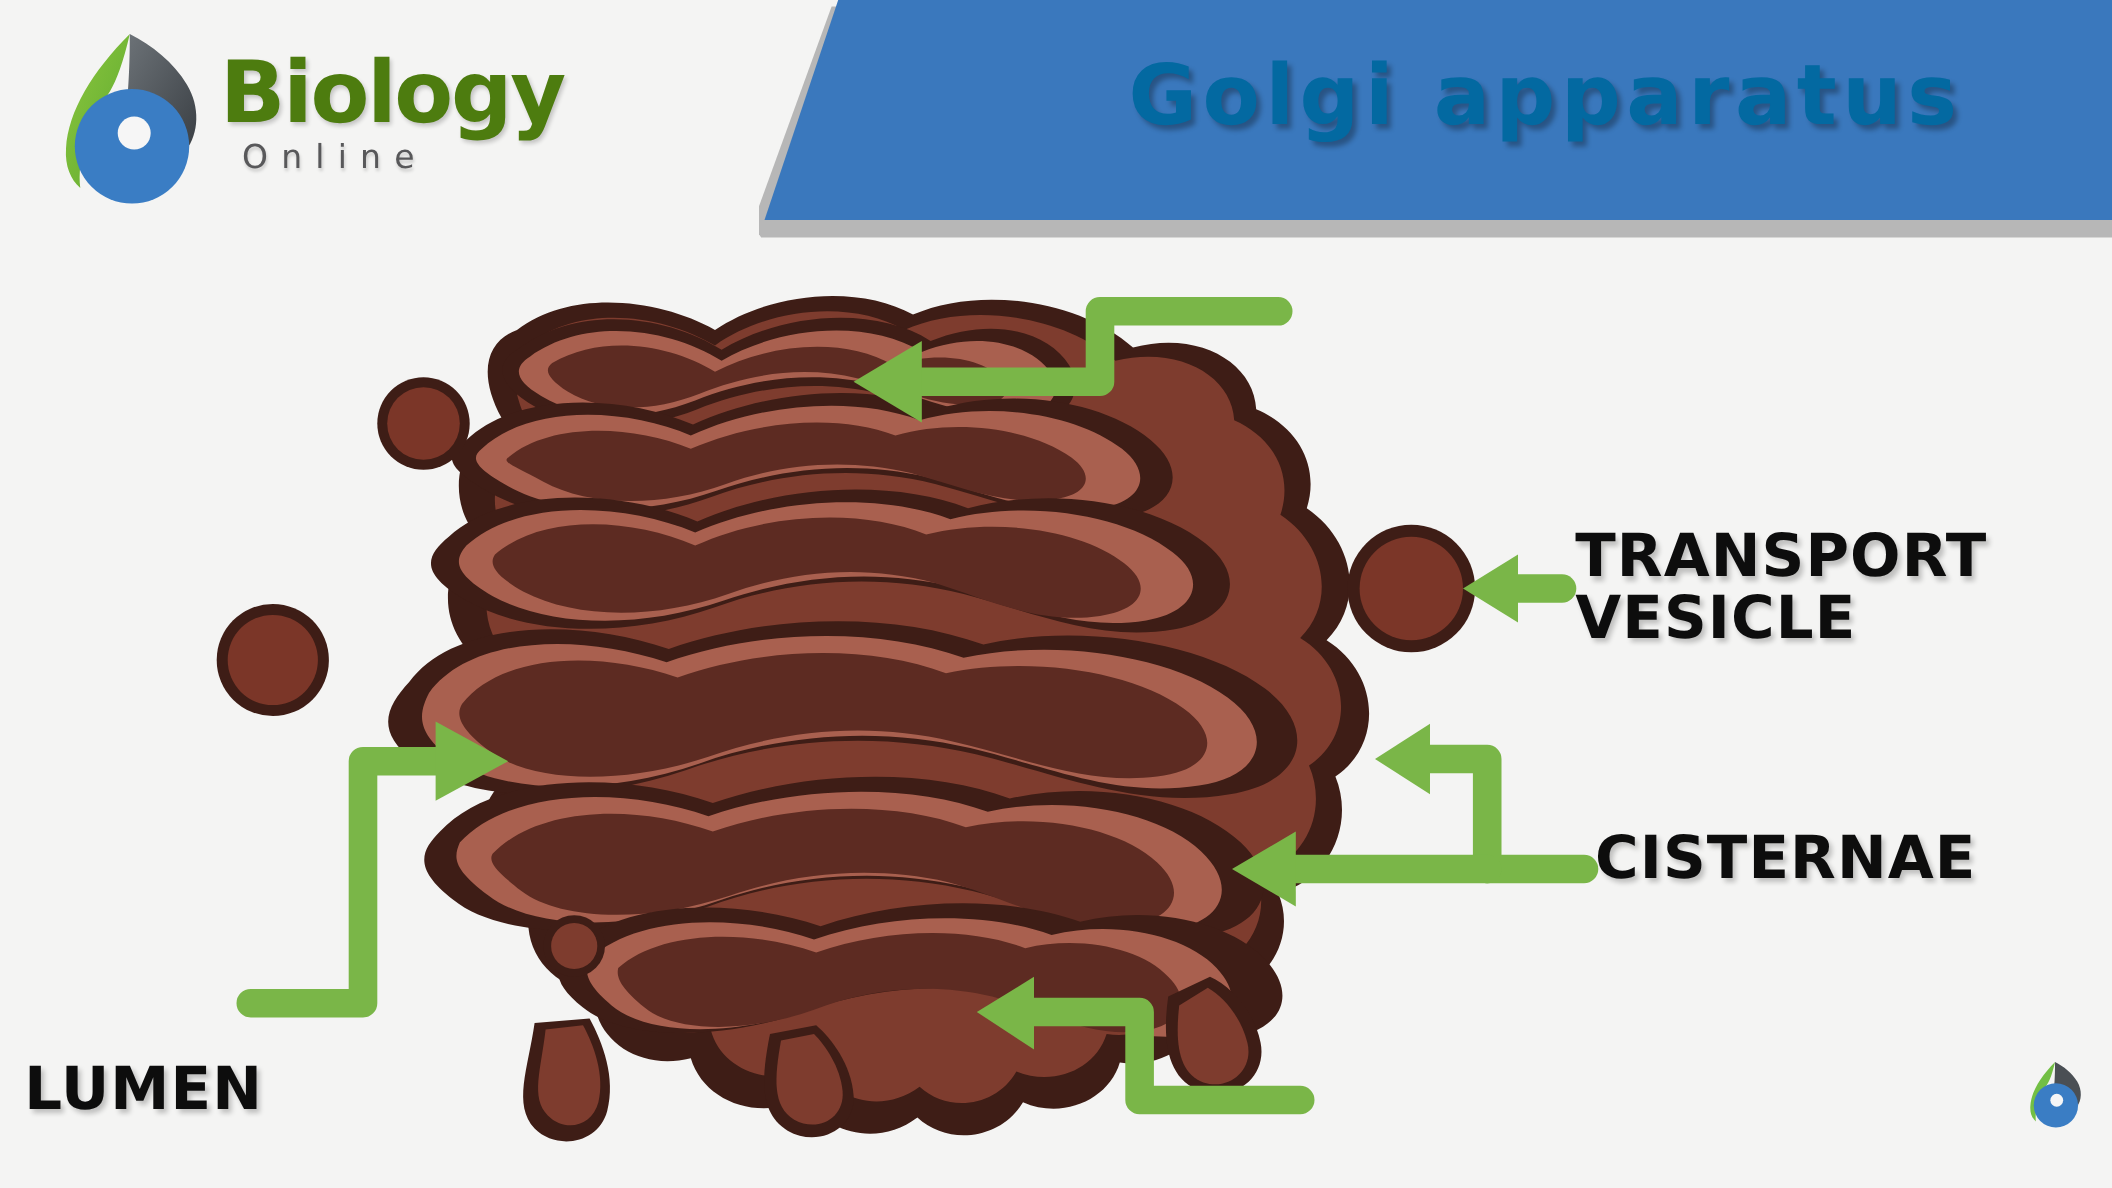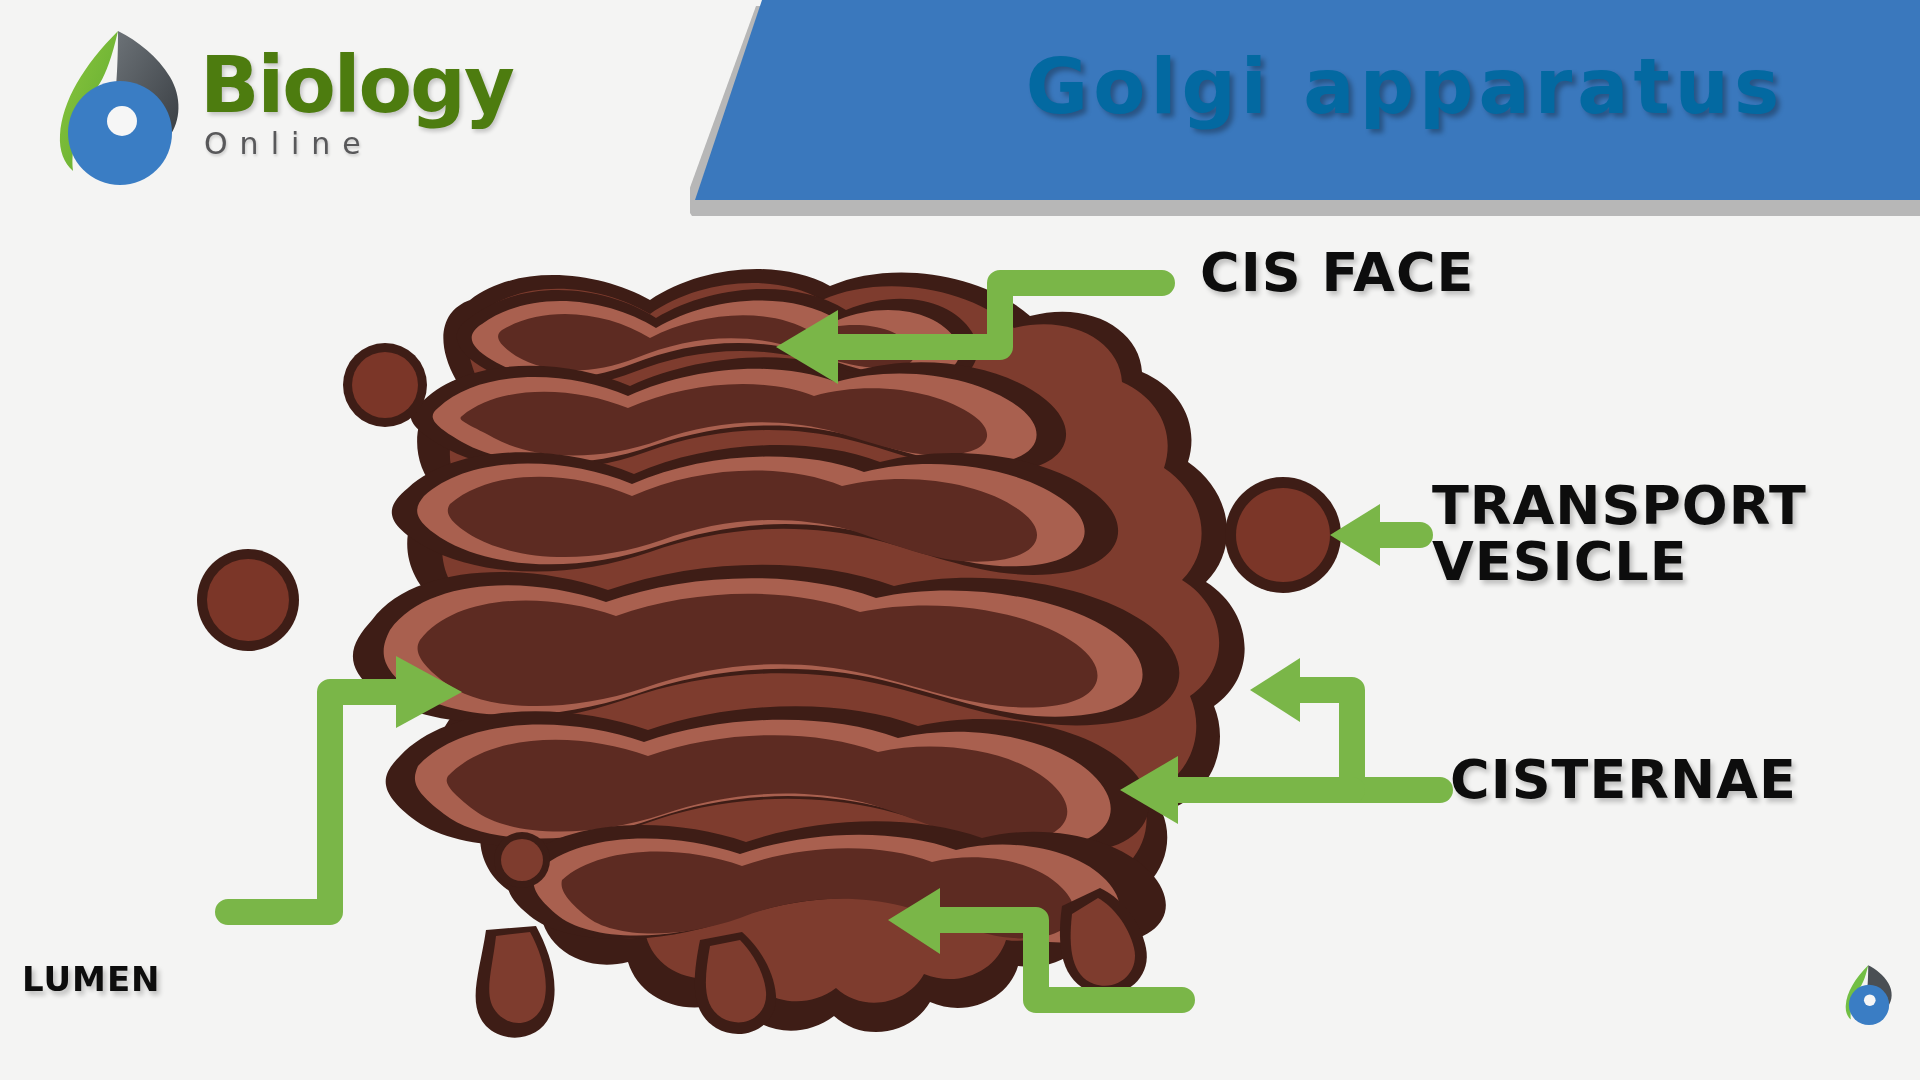--- a/index.html
+++ b/index.html
@@ -78,21 +78,21 @@
     line-height: 78px;
     text-shadow: 2px 3px 4px rgba(0,0,0,0.20);
   }
   #logo-online {
     font-family: "DejaVu Sans", sans-serif;
     font-size: 30px;
     font-weight: 400;
     color: #58585a;
     letter-spacing: 12px;
     margin-top: 2px;
-    margin-left: 4px;
+    margin-left: 20px;
     text-shadow: 1px 2px 3px rgba(0,0,0,0.18);
   }
 
   
   #diagram {
     position: absolute;
     left: 0; top: 0;
     width: 1920px;
     height: 1080px;
   }
@@ -105,21 +105,21 @@
     color: #0d0d0d;
     letter-spacing: 1px;
     text-shadow: 3px 4px 5px rgba(0,0,0,0.22);
     white-space: pre-line;
     line-height: 1.04;
   }
   #label-cis-face   { left: 1200px; top: 245px;  font-size: 54px; }
   #label-transport  { left: 1432px; top: 478px;  font-size: 54px; text-align: left; }
   #label-cisternae  { left: 1450px; top: 752px;  font-size: 54px; }
   #label-trans-face { left: 1210px; top: 965px;  font-size: 54px; }
-  #label-lumen      { left: 22px;   top: 962px;  font-size: 34px; }
+  #label-lumen      { left: 22px;   top: 962px;  font-size: 54px; }
 
   
   #corner-logo {
     position: absolute;
     left: 1838px;
     top: 962px;
     width: 62px;
     height: 66px;
   }
 </style>
@@ -352,21 +352,20 @@
       <polygon points="1178,756 1178,824 1120,790" fill="#7ab648" stroke="none"></polygon>
 
       <path d="M 1182 1000 L 1046 1000 L 1036 1000 L 1036 920 L 940 920"></path>
       <polygon points="940,888 940,954 888,920" fill="#7ab648" stroke="none"></polygon>
 
       <path d="M 228 912 L 330 912 L 330 692 L 396 692"></path>
       <polygon points="396,656 396,728 462,692" fill="#7ab648" stroke="none"></polygon>
     </g>
   </svg>
 
-  <div class="anno-label" id="label-cis-face">CIS FACE</div>
 
   <div class="anno-label" id="label-transport">TRANSPORT
 VESICLE</div>
 
   <div class="anno-label" id="label-cisternae">CISTERNAE</div>
 
 
   <div class="anno-label" id="label-lumen">LUMEN</div>
 
   <svg id="corner-logo" viewBox="0 0 160 165">

